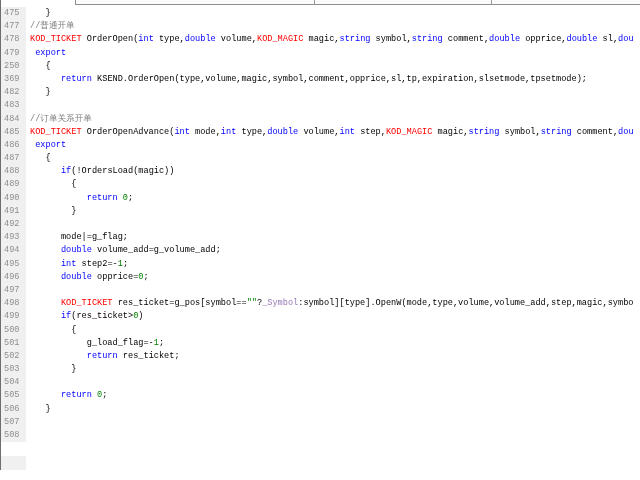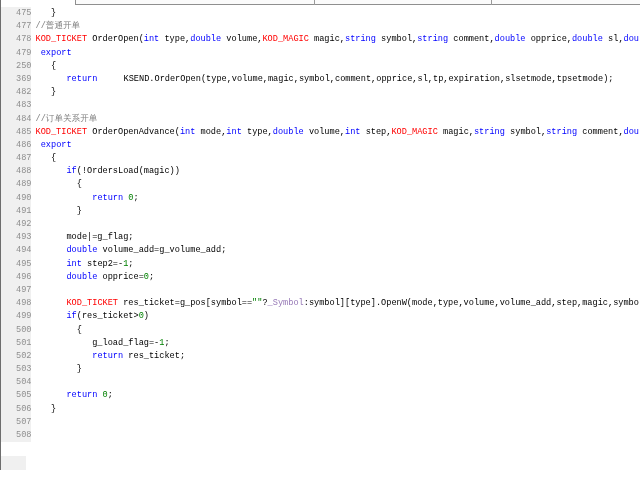--- a/index.html
+++ b/index.html
@@ -12,41 +12,41 @@
     position:absolute;left:75px;top:0;width:565px;height:5px;
     background:#fbfbfb;border-bottom:1px solid #8f8f8f;border-left:1px solid #8f8f8f;
     box-sizing:border-box;
   }
   .tabsep{position:absolute;top:0;width:1px;height:5px;background:#9a9a9a;}
   
   .left-border{position:absolute;left:0;top:0;width:1px;height:470px;background:#6e6e6e;}
   .gutter-ext{position:absolute;left:1px;width:25px;background:#f0f0f0;}
   .editor{position:absolute;left:1px;top:7px;width:639px;overflow:hidden;}
   .row{display:flex;height:13.2px;line-height:13.2px;font-size:8.6px;white-space:pre;overflow:hidden;}
-  .gut{flex:0 0 25px;background:#f0f0f0;color:#8f8f8f;padding-left:15px;box-sizing:border-box;}
+  .gut{flex:0 0 25px;background:#f0f0f0;color:#8f8f8f;padding-left:3px;box-sizing:border-box;}
   .code{padding-left:4px;color:#000;flex:1 1 auto;overflow:hidden;}
 </style>
 </head>
 <body>
 
 <div class="tabstrip">
   <div class="tabsep" style="left:238px;"></div>
   <div class="tabsep" style="left:415px;"></div>
 </div>
 
 <div class="left-border"></div>
 
 <div class="editor">
   <div>
       <div class="row"><span class="gut">475</span><span class="code"><span style="color: rgb(0, 0, 0);">   }</span></span></div>
       <div class="row"><span class="gut">477</span><span class="code"><span style="color: rgb(128, 128, 128);">//普通开单</span></span></div>
       <div class="row"><span class="gut">478</span><span class="code"><span style="color: rgb(255, 0, 0);">KOD_TICKET</span><span style="color: rgb(0, 0, 0);"> OrderOpen(</span><span style="color: rgb(0, 0, 255);">int</span><span style="color: rgb(0, 0, 0);"> type,</span><span style="color: rgb(0, 0, 255);">double</span><span style="color: rgb(0, 0, 0);"> volume,</span><span style="color: rgb(255, 0, 0);">KOD_MAGIC</span><span style="color: rgb(0, 0, 0);"> magic,</span><span style="color: rgb(0, 0, 255);">string</span><span style="color: rgb(0, 0, 0);"> symbol,</span><span style="color: rgb(0, 0, 255);">string</span><span style="color: rgb(0, 0, 0);"> comment,</span><span style="color: rgb(0, 0, 255);">double</span><span style="color: rgb(0, 0, 0);"> opprice,</span><span style="color: rgb(0, 0, 255);">double</span><span style="color: rgb(0, 0, 0);"> sl,</span><span style="color: rgb(0, 0, 255);">dou</span></span></div>
       <div class="row"><span class="gut">479</span><span class="code"><span style="color: rgb(0, 0, 0);"> </span><span style="color: rgb(0, 0, 255);">export</span></span></div>
       <div class="row"><span class="gut">250</span><span class="code"><span style="color: rgb(0, 0, 0);">   {</span></span></div>
-      <div class="row"><span class="gut">369</span><span class="code"><span style="color: rgb(0, 0, 0);">      </span><span style="color: rgb(0, 0, 255);">return</span><span style="color: rgb(0, 0, 0); padding-left: 21px;"> KSEND.OrderOpen(type,volume,magic,symbol,comment,opprice,sl,tp,expiration,slsetmode,tpsetmode);</span></span></div>
+      <div class="row"><span class="gut">369</span><span class="code"><span style="color: rgb(0, 0, 0);">      </span><span style="color: rgb(0, 0, 255);">return</span><span style="color: rgb(0, 0, 0);"> KSEND.OrderOpen(type,volume,magic,symbol,comment,opprice,sl,tp,expiration,slsetmode,tpsetmode);</span></span></div>
       <div class="row"><span class="gut">482</span><span class="code"><span style="color: rgb(0, 0, 0);">   }</span></span></div>
       <div class="row"><span class="gut">483</span><span class="code"></span></div>
       <div class="row"><span class="gut">484</span><span class="code"><span style="color: rgb(128, 128, 128);">//订单关系开单</span></span></div>
       <div class="row"><span class="gut">485</span><span class="code"><span style="color: rgb(255, 0, 0);">KOD_TICKET</span><span style="color: rgb(0, 0, 0);"> OrderOpenAdvance(</span><span style="color: rgb(0, 0, 255);">int</span><span style="color: rgb(0, 0, 0);"> mode,</span><span style="color: rgb(0, 0, 255);">int</span><span style="color: rgb(0, 0, 0);"> type,</span><span style="color: rgb(0, 0, 255);">double</span><span style="color: rgb(0, 0, 0);"> volume,</span><span style="color: rgb(0, 0, 255);">int</span><span style="color: rgb(0, 0, 0);"> step,</span><span style="color: rgb(255, 0, 0);">KOD_MAGIC</span><span style="color: rgb(0, 0, 0);"> magic,</span><span style="color: rgb(0, 0, 255);">string</span><span style="color: rgb(0, 0, 0);"> symbol,</span><span style="color: rgb(0, 0, 255);">string</span><span style="color: rgb(0, 0, 0);"> comment,</span><span style="color: rgb(0, 0, 255);">dou</span></span></div>
       <div class="row"><span class="gut">486</span><span class="code"><span style="color: rgb(0, 0, 0);"> </span><span style="color: rgb(0, 0, 255);">export</span></span></div>
       <div class="row"><span class="gut">487</span><span class="code"><span style="color: rgb(0, 0, 0);">   {</span></span></div>
       <div class="row"><span class="gut">488</span><span class="code"><span style="color: rgb(0, 0, 0);">      </span><span style="color: rgb(0, 0, 255);">if</span><span style="color: rgb(0, 0, 0); font-family: Liberation Mono, monospace;">(!OrdersLoad(magic))</span></span></div>
       <div class="row"><span class="gut">489</span><span class="code"><span style="color: rgb(0, 0, 0);">        {</span></span></div>
       <div class="row"><span class="gut">490</span><span class="code"><span style="color: rgb(0, 0, 0);">           </span><span style="color: rgb(0, 0, 255);">return</span><span style="color: rgb(0, 0, 0);"> </span><span style="color: rgb(0, 128, 0);">0</span><span style="color: rgb(0, 0, 0);">;</span></span></div>
       <div class="row"><span class="gut">491</span><span class="code"><span style="color: rgb(0, 0, 0);">        }</span></span></div>

